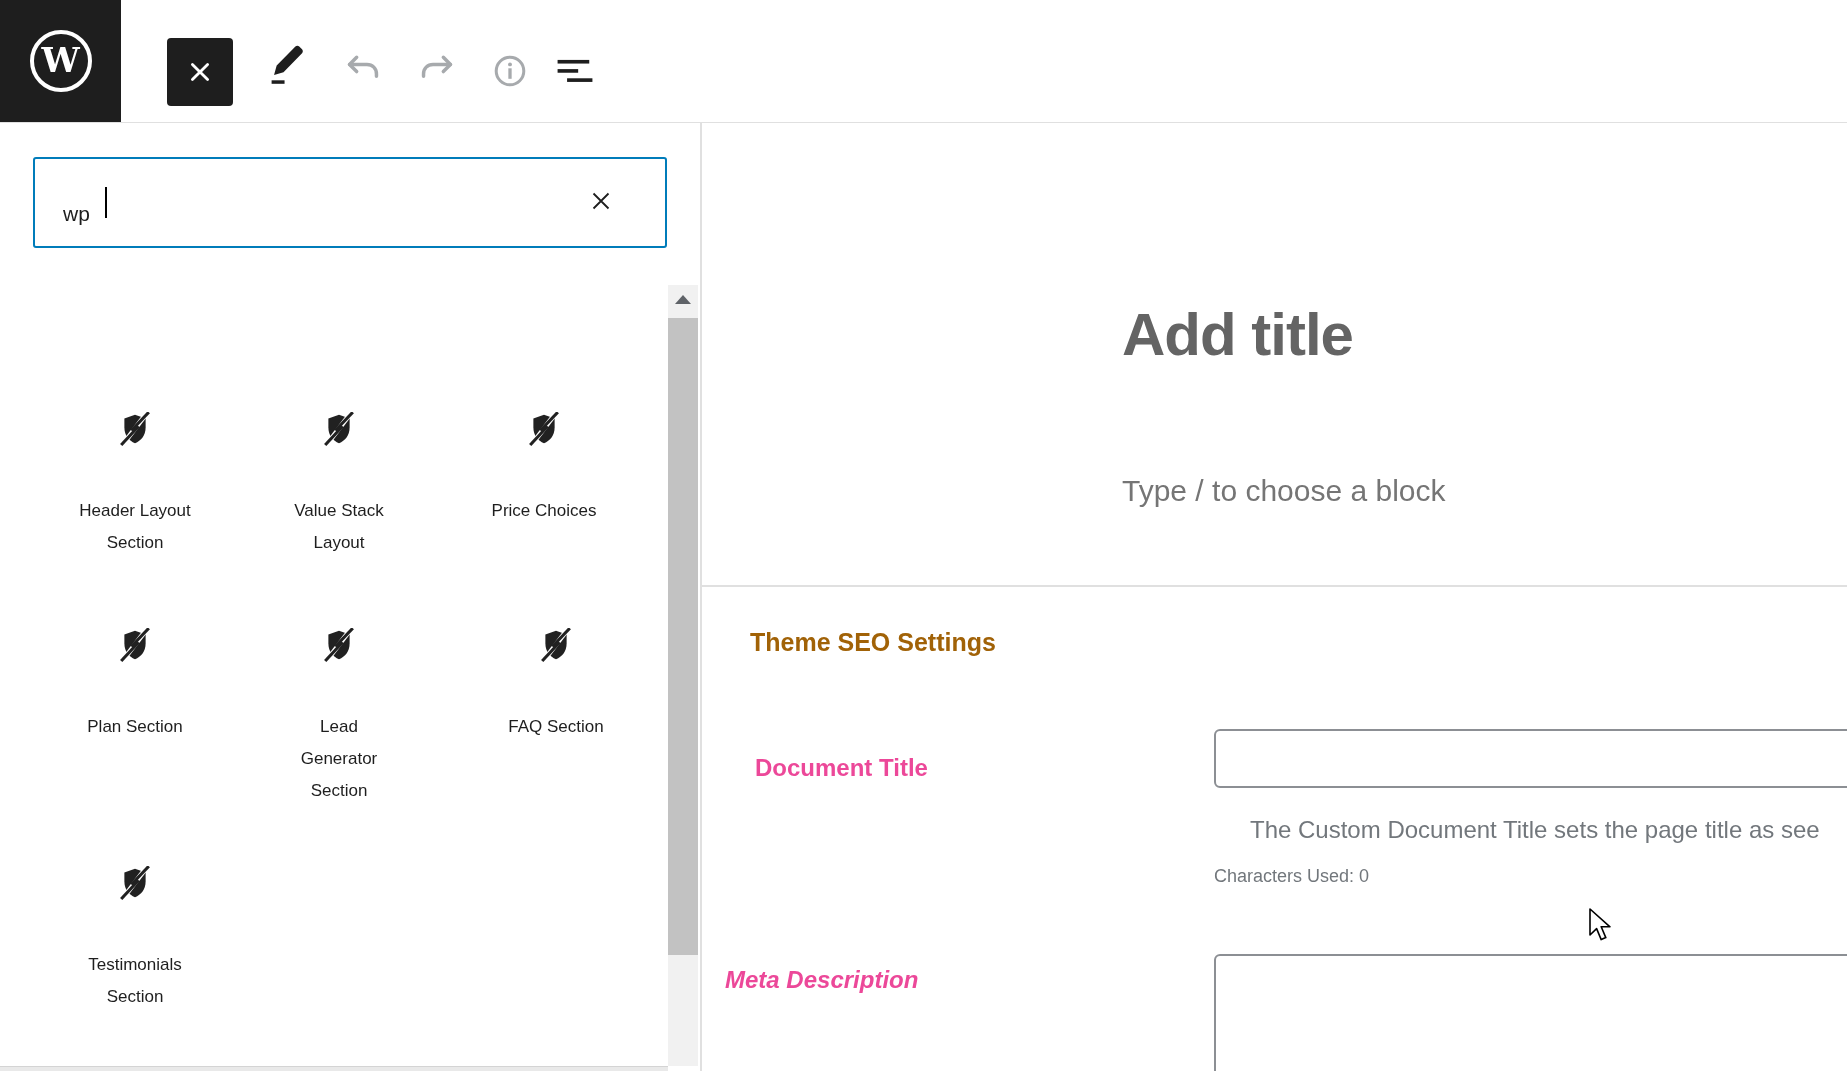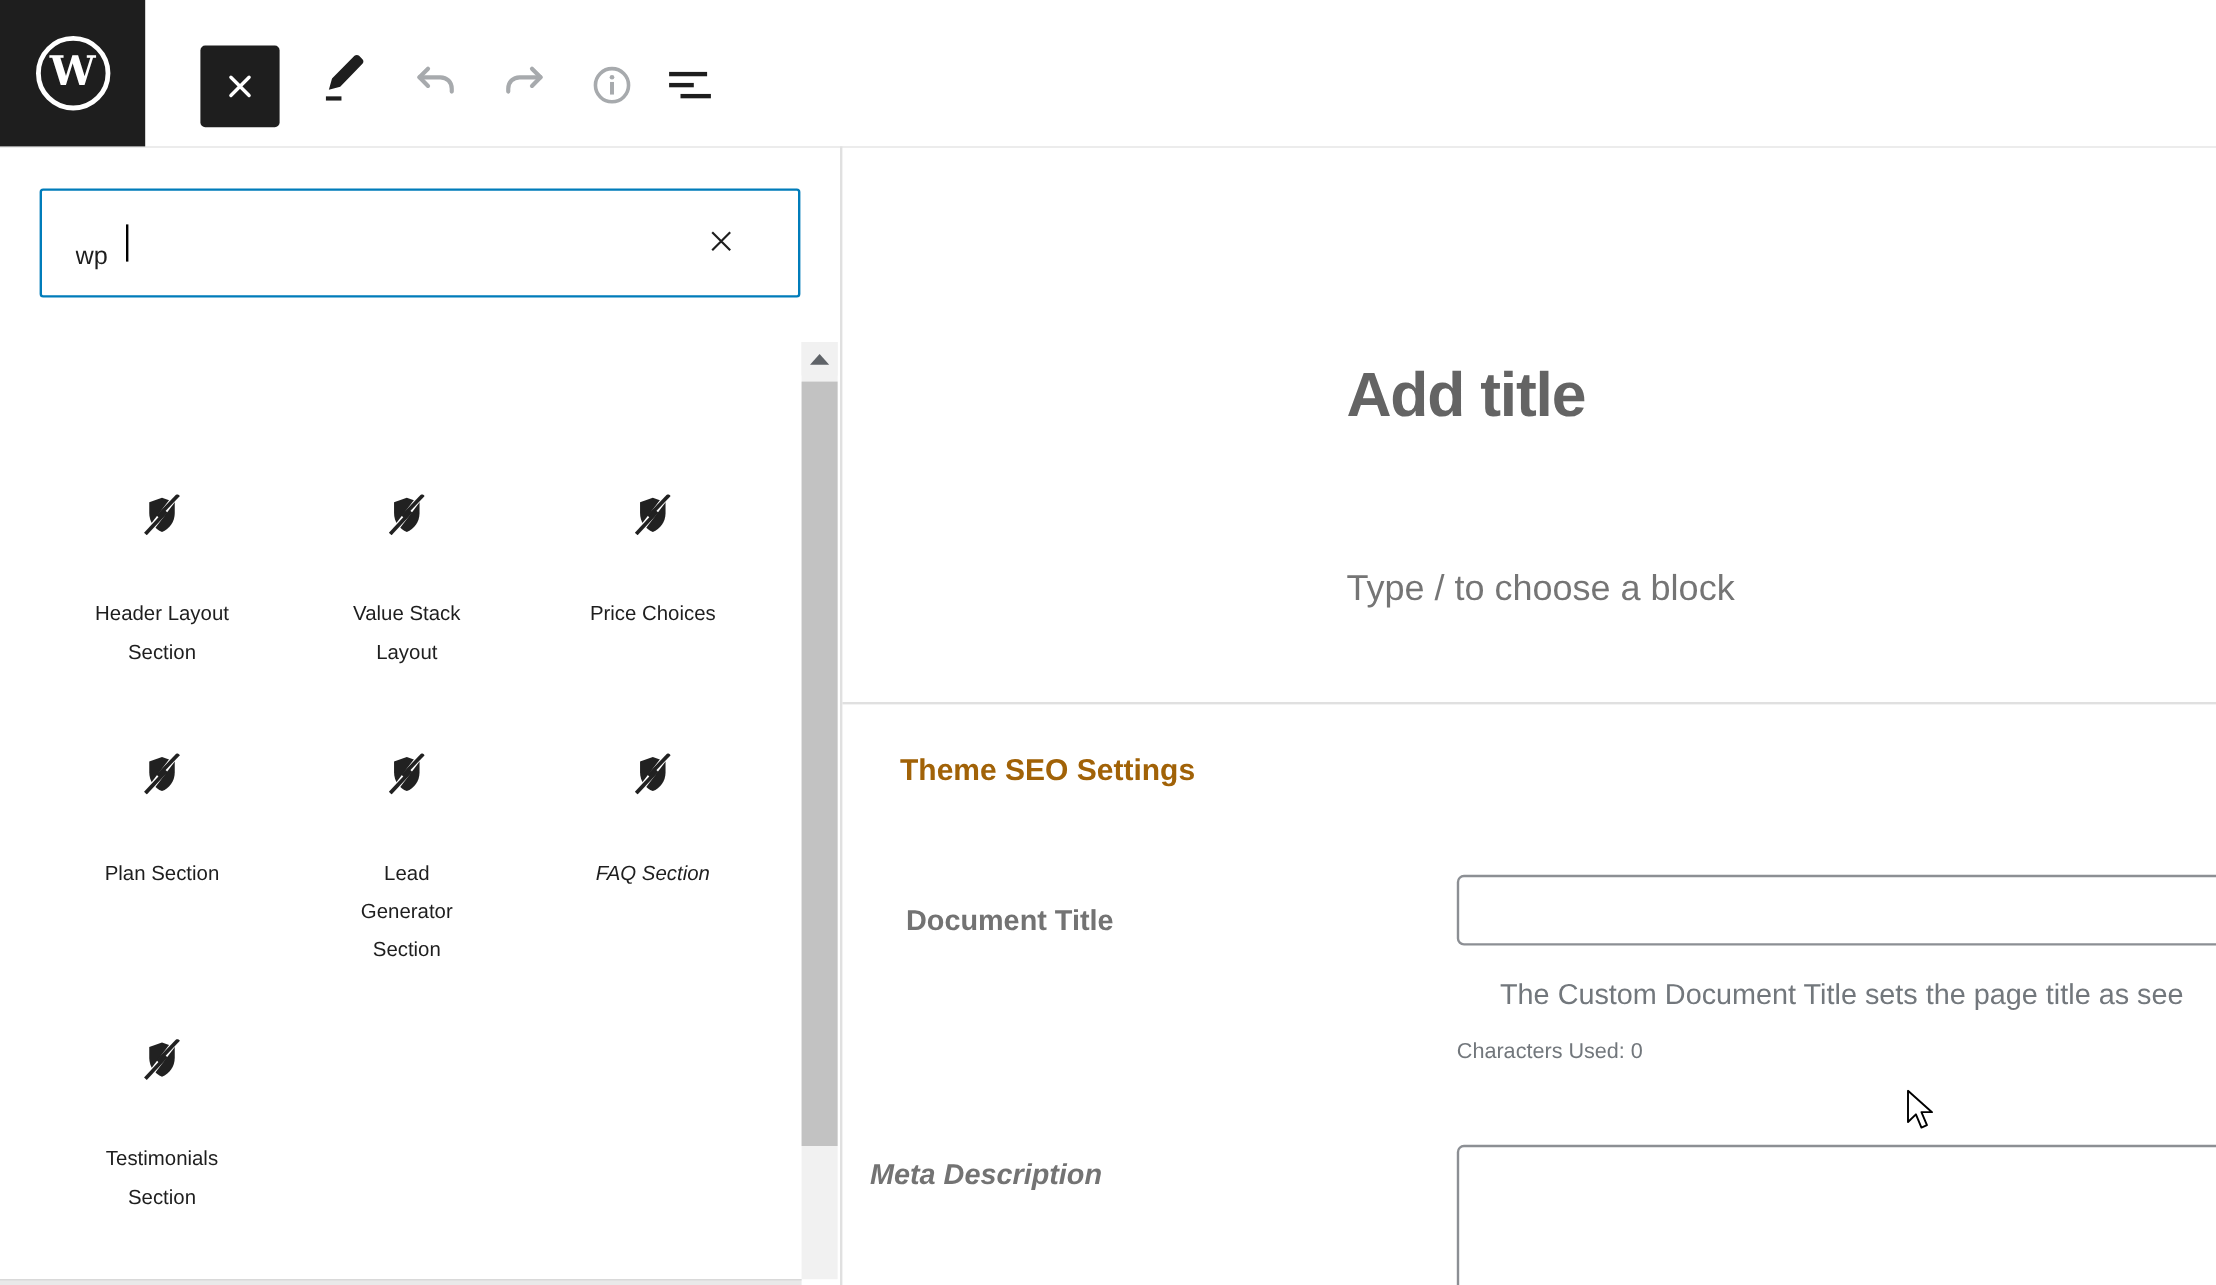--- a/index.html
+++ b/index.html
@@ -31,25 +31,25 @@
   .lw140{width:140px;} .lw100{width:100px;}
 
   
   .vtrack{left:668px;top:285px;width:30px;height:781px;background:#f1f1f1;}
   .vup{left:668px;top:285px;width:30px;height:28px;background:#f1f1f1;display:flex;align-items:center;justify-content:center;}
   .vup-tri{width:0;height:0;border-left:8px solid transparent;border-right:8px solid transparent;border-bottom:9px solid #5f6368;}
   .vthumb{left:668px;top:318px;width:30px;height:637px;background:#c2c2c2;}
   .hstrip{left:0;top:1066px;width:668px;height:6px;background:#e9e9e9;border-top:1px solid #d4d4d4;}
 
   
-  .add-title{left:1122px;top:300px;font-size:52px;font-weight:700;color:#646464;letter-spacing:-1px;}
+  .add-title{left:1122px;top:300px;font-size:60px;font-weight:700;color:#646464;letter-spacing:-1px;}
   .type-block{left:1122px;top:474px;font-size:30px;color:#757575;}
   .meta-divider{left:702px;top:585px;width:1145px;height:1.5px;background:#e0e0e0;}
   .seo-heading{left:750px;top:628px;font-size:25px;font-weight:600;color:#a16207;}
-  .field-label{font-size:24px;font-weight:700;color:#737373;}
+  .field-label{font-size:24px;font-weight:700;color:#ec4899;}
   .doc-label{left:755px;top:754px;}
   .meta-label{left:725px;top:966px;font-style:italic;}
   .doc-input{left:1214px;top:729px;width:700px;height:59px;border:2px solid #8c8f94;border-radius:6px;background:#fff;box-sizing:border-box;font-size:22px;padding:0 14px;outline:none;font-family:"Liberation Sans","DejaVu Sans",sans-serif;}
   .help-text{left:1214px;top:816px;font-size:24px;color:#72777c;white-space:nowrap;margin-left:36px;}
   .chars-text{left:1214px;top:866px;font-size:18px;color:#72777c;}
   .meta-textarea{left:1214px;top:954px;width:700px;height:210px;border:2px solid #8c8f94;border-radius:6px;background:#fff;box-sizing:border-box;resize:none;outline:none;font-family:"Liberation Sans","DejaVu Sans",sans-serif;font-size:22px;padding:10px 14px;}
   .cursor{left:1588px;top:908px;pointer-events:none;}
 </style>
 </head>
 <body>
@@ -186,21 +186,21 @@
       <svg width="30" height="34" viewBox="0 0 28 32">
         <path d="M14 2.6 L24 6.2 V14.6 C24 21.9 19.7 27.2 14 29.4 C8.3 27.2 4 21.9 4 14.6 V6.2 Z" fill="#212121"></path>
         <line x1="25.5" y1="0.5" x2="3" y2="30" stroke="#fff" stroke-width="4.6"></line>
         <line x1="27" y1="0.2" x2="10.6" y2="17.4" stroke="#212121" stroke-width="2.9"></line>
         <line x1="17.4" y1="13.4" x2="1" y2="31" stroke="#212121" stroke-width="2.9"></line>
       </svg>
     </span>
     <span class="block-label lw100">Lead Generator Section</span>
   </div>
 
-  <div class="abs block-item" style="left:442px;top:628px;font-style:italic;">
+  <div class="abs block-item" style="left:454px;top:628px;">
     <span class="b-icon">
       <svg width="30" height="34" viewBox="0 0 28 32">
         <path d="M14 2.6 L24 6.2 V14.6 C24 21.9 19.7 27.2 14 29.4 C8.3 27.2 4 21.9 4 14.6 V6.2 Z" fill="#212121"></path>
         <line x1="25.5" y1="0.5" x2="3" y2="30" stroke="#fff" stroke-width="4.6"></line>
         <line x1="27" y1="0.2" x2="10.6" y2="17.4" stroke="#212121" stroke-width="2.9"></line>
         <line x1="17.4" y1="13.4" x2="1" y2="31" stroke="#212121" stroke-width="2.9"></line>
       </svg>
     </span>
     <span class="block-label lw140">FAQ Section</span>
   </div>

